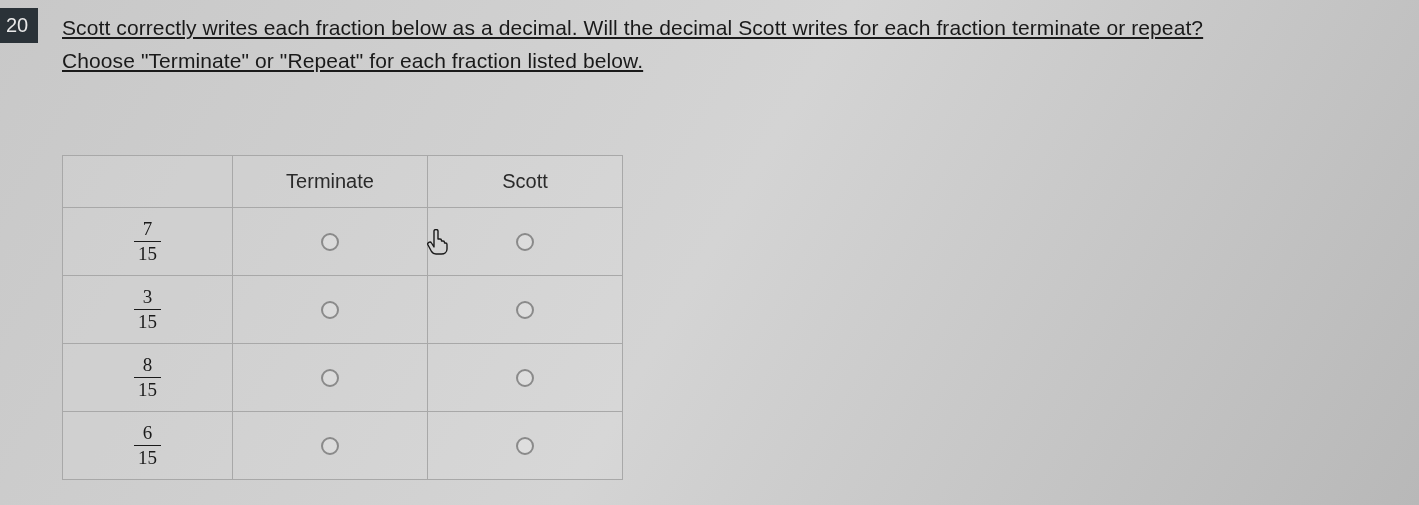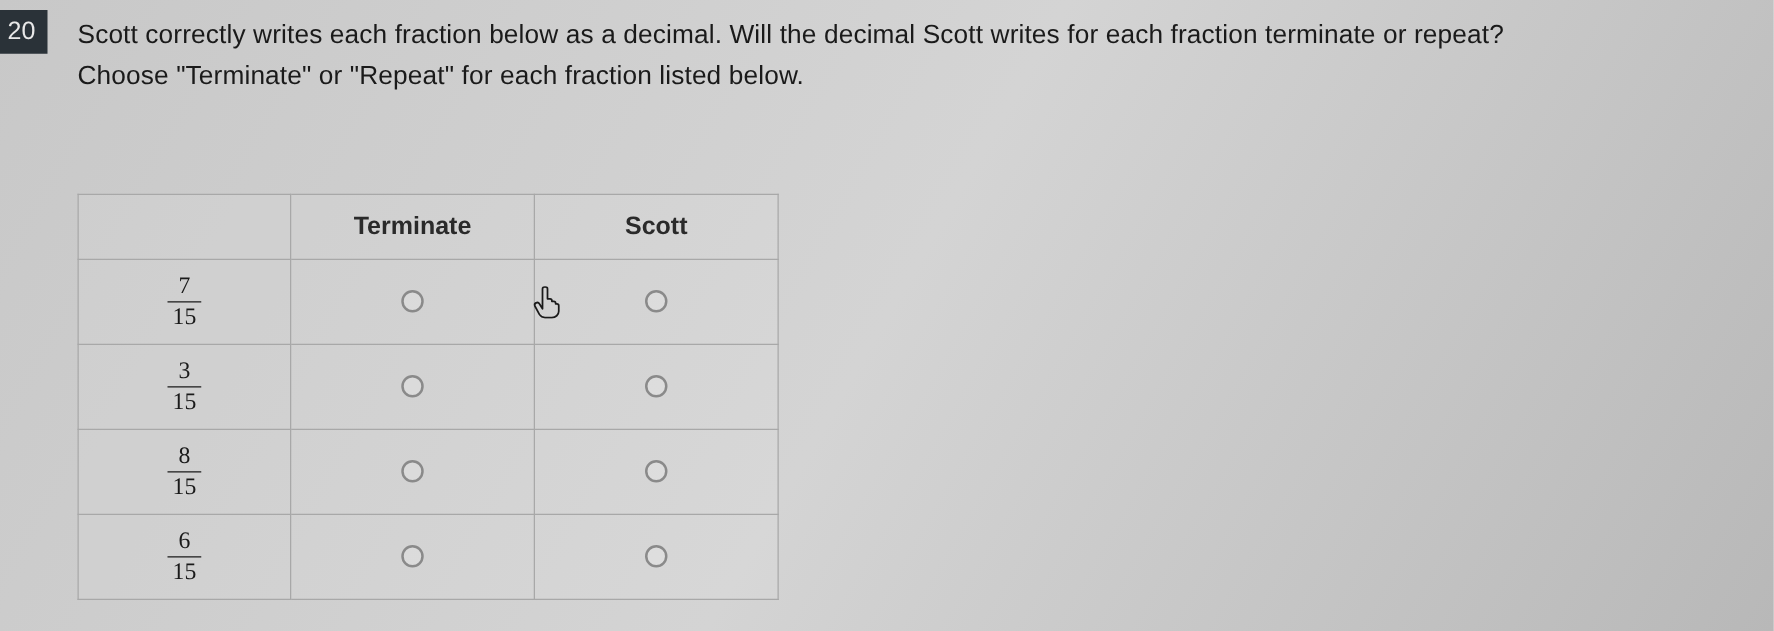--- a/index.html
+++ b/index.html
@@ -29,35 +29,36 @@
     }
     .question-text {
       position: absolute;
       left: 62px;
       top: 12px;
       right: 30px;
       color: #1a1a1a;
       font-size: 21px;
       line-height: 1.55;
       letter-spacing: 0.1px;
+      text-decoration: underline;
     }
     .answer-table {
       position: absolute;
       left: 62px;
       top: 155px;
       border-collapse: collapse;
       background: rgba(255,255,255,0.08);
     }
     .answer-table td, .answer-table th {
       border: 1px solid #a8a8a8;
       text-align: center;
       vertical-align: middle;
     }
     .answer-table th {
-      font-weight: 700;
+      font-weight: 400;
       color: #2a2a2a;
       font-size: 20px;
       padding: 14px 10px;
     }
     .col-fraction {
       width: 170px;
     }
     .col-option {
       width: 195px;
     }

